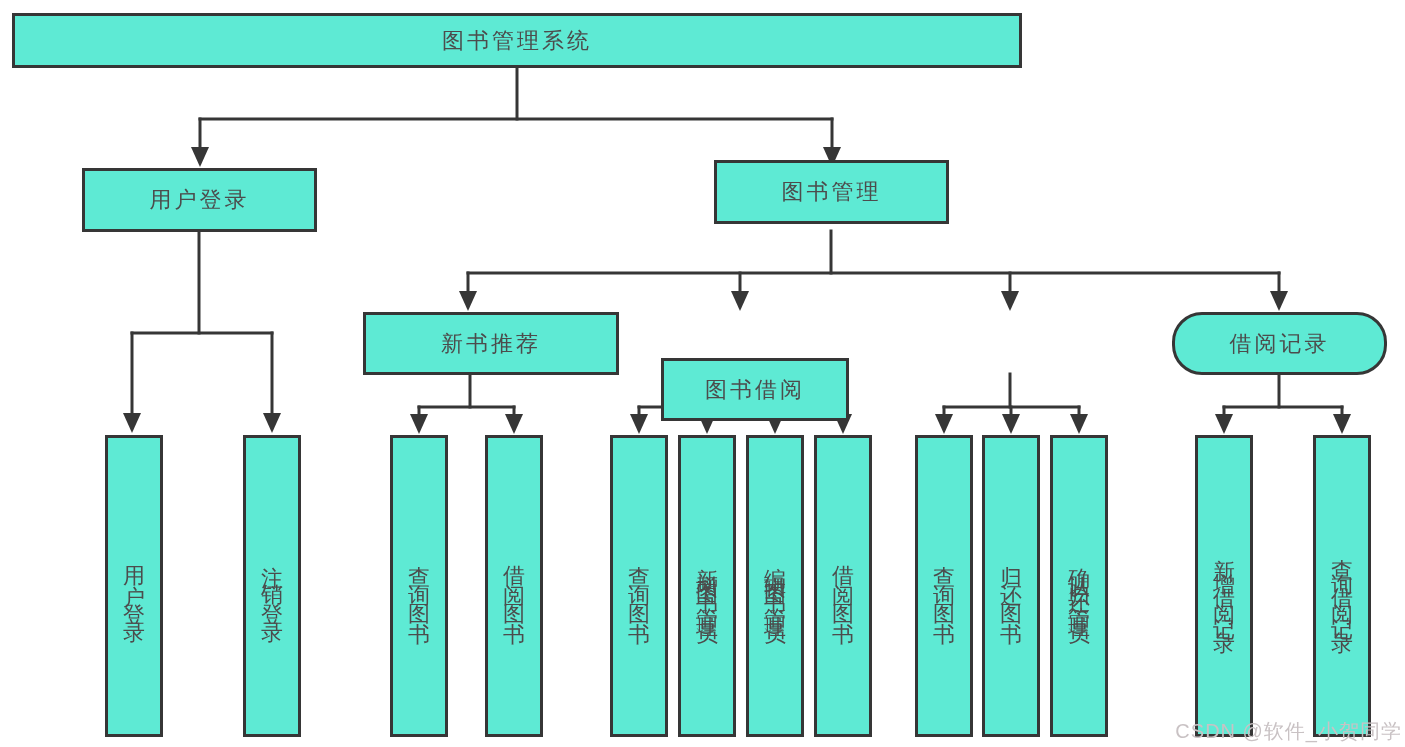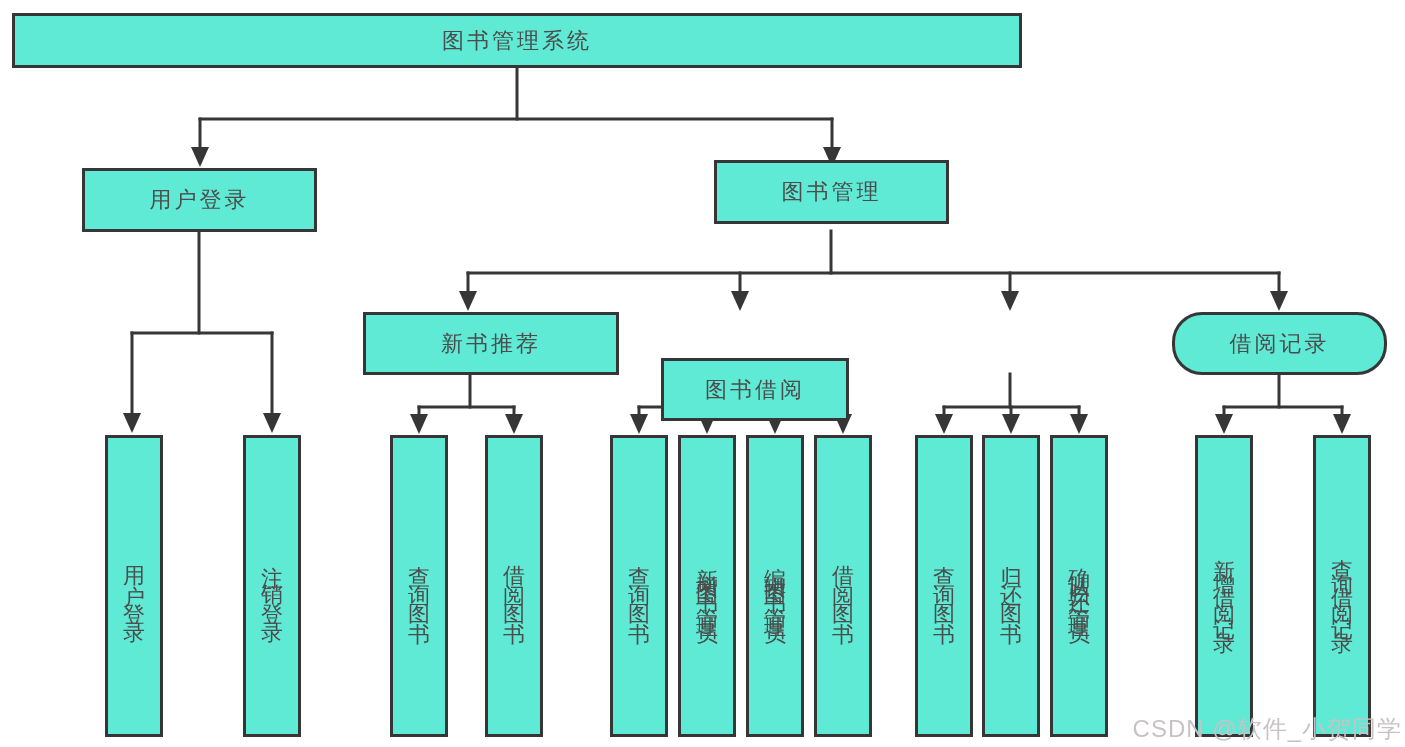--- a/index.html
+++ b/index.html
@@ -76,21 +76,21 @@
   .n-cb-query   { left: 915px;  }
   .n-cb-return  { left: 982px;  }
   .n-cb-confirm { left: 1050px; }
   .n-br-add     { left: 1195px; }
   .n-br-query   { left: 1313px; }
 
   .watermark {
     position: absolute;
     right: 3px;
     bottom: 2px;
-    font-size: 24px;
+    font-size: 20px;
     letter-spacing: 1px;
     color: #c9c2c4;
     white-space: nowrap;
     z-index: 5;
   }
 </style>
 </head>
 <body>
 
 <div class="stage">

